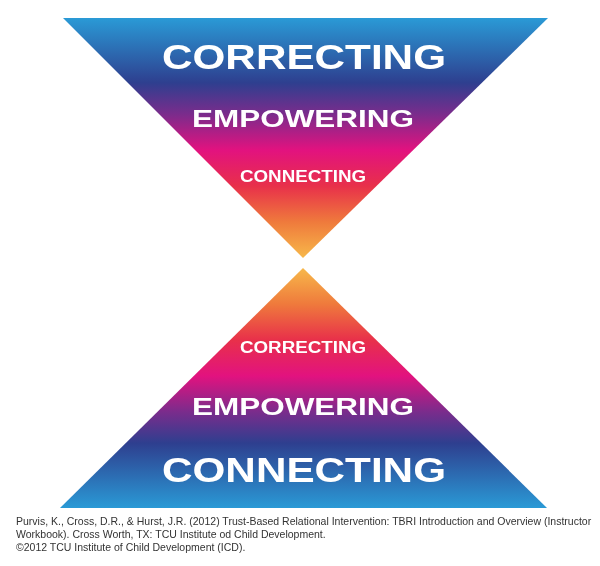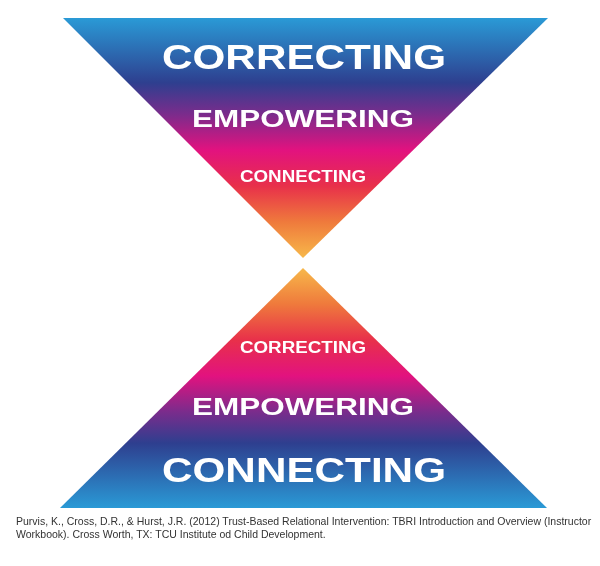--- a/index.html
+++ b/index.html
@@ -74,13 +74,14 @@
     <polygon points="303,268 547,508 60,508" fill="url(#gradBottom)"></polygon>
     <text class="label" x="303" y="353" text-anchor="middle" font-size="16" textLength="126" lengthAdjust="spacingAndGlyphs">CORRECTING</text>
     <text class="label" x="303" y="415" text-anchor="middle" font-size="24" textLength="222" lengthAdjust="spacingAndGlyphs">EMPOWERING</text>
     <text class="label" x="304" y="482" text-anchor="middle" font-size="35" textLength="284" lengthAdjust="spacingAndGlyphs">CONNECTING</text>
   </g>
 </svg>
 
 <div class="caption">
   <div>Purvis, K., Cross, D.R., &amp; Hurst, J.R. (2012) Trust-Based Relational Intervention: TBRI Introduction and Overview (Instructor</div>
   <div>Workbook). Cross Worth, TX: TCU Institute od Child Development.</div>
+  <div>©2012 TCU Institute of Child Development (ICD).</div>
 </div>
 
 </body></html>

